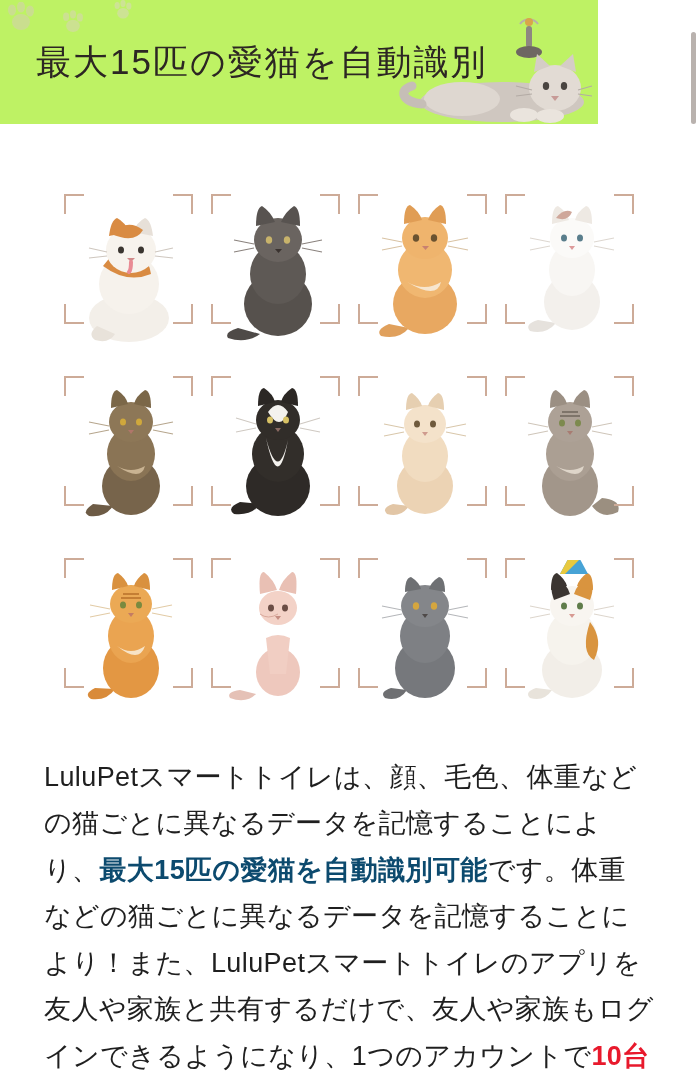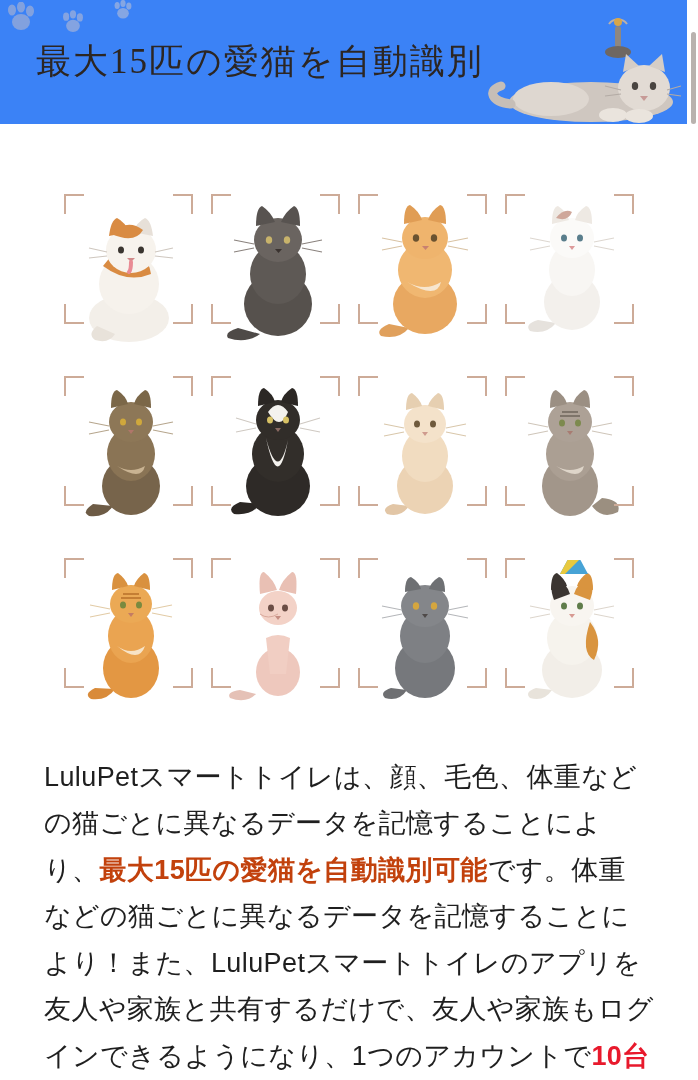--- a/index.html
+++ b/index.html
@@ -11,25 +11,24 @@
     width: 698px;
     height: 1080px;
     overflow: hidden;
     font-family: "Liberation Sans", sans-serif;
     position: relative;
   }
 
   
   .header {
     position: relative;
-    width: 687px;
+    width: 598px;
     height: 124px;
-    background: #3b82f6;
+    background: #bef264;
     overflow: hidden;
-    font-family: Liberation Serif, serif;
   }
   .header .paw {
     position: absolute;
     opacity: 0.45;
   }
   .header-title {
     position: absolute;
     left: 36px;
     top: 40px;
     font-size: 35px;
@@ -105,21 +104,21 @@
   .copy {
     padding: 44px 44px 0 44px;
     box-sizing: border-box;
     width: 698px;
     font-size: 27px;
     line-height: 1.72;
     color: #1f1f1f;
     letter-spacing: 0.4px;
     font-weight: 400;
   }
-  .hl { color: #c2410c; font-weight: 700; }
+  .hl { color: #0c4a6e; font-weight: 700; }
   .hl2 { color: #e8192c; font-weight: 700; }
 </style>
 </head>
 <body>
 
 <div class="header">
 
   <svg class="paw" style="left:4px; top:2px;" width="34" height="30" viewBox="0 0 34 30">
     <ellipse cx="8" cy="8" rx="4" ry="5.5" fill="#d9c8c3"></ellipse>
     <ellipse cx="17" cy="5" rx="4" ry="5.5" fill="#d9c8c3"></ellipse>

